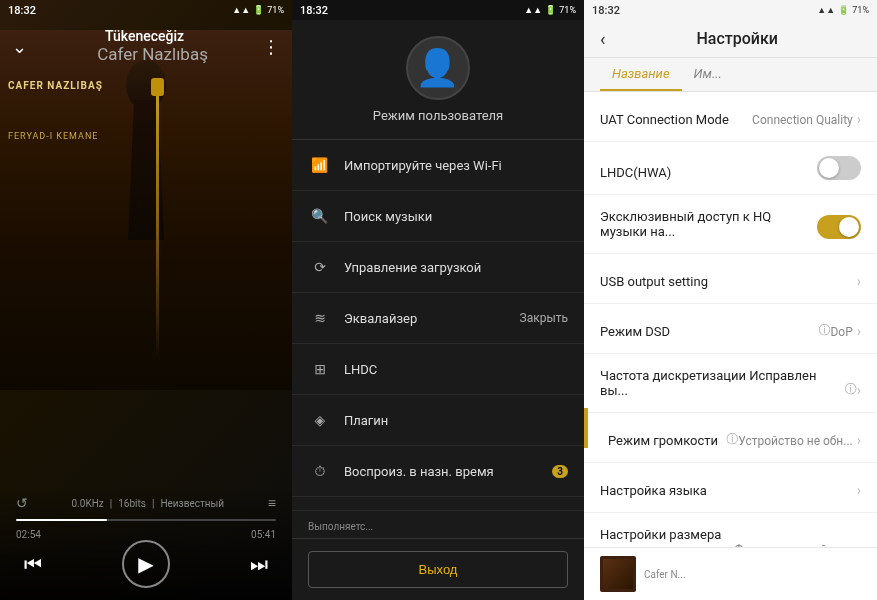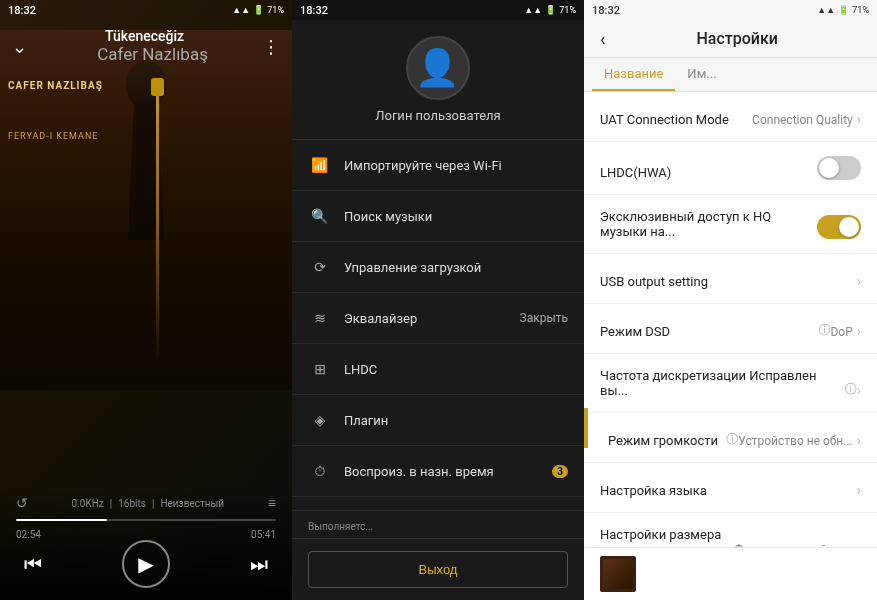--- a/index.html
+++ b/index.html
@@ -366,21 +366,22 @@
       text-align: center;
       font-size: 16px;
       font-weight: 500;
       color: #222;
     }
 
     .settings-tabs {
       display: flex;
       background: #f5f5f5;
       border-bottom: 1px solid #e0e0e0;
-      padding: 0 8px;
+      padding: 0 16px;
+      font-style: italic;
     }
 
     .settings-tab {
       padding: 8px 12px;
       font-size: 13px;
       color: #888;
       border-bottom: 2px solid transparent;
       cursor: pointer;
     }
 
@@ -597,21 +598,21 @@
       <span class="status-icon-text">▲▲</span>
       <span class="status-icon-text">🔋</span>
       <span class="status-icon-text">71%</span>
     </div>
   </div>
 
   <div class="menu-user-section">
     <div class="user-avatar">
       <span class="user-avatar-icon">👤</span>
     </div>
-    <span class="user-login-text">Логин пользователя</span>
+    <span class="user-login-text">Режим пользователя</span>
   </div>
 
   <div class="menu-items">
 
     <div class="menu-item">
       <div class="menu-item-icon">📶</div>
       <span class="menu-item-text">Импортируйте через Wi-Fi</span>
     </div>
 
     <div class="menu-item">
@@ -742,15 +743,16 @@
       <span class="settings-chevron">›</span>
     </div>
 
   </div>
 
   <div class="mini-album">
     <div class="mini-album-art">
       <div class="mini-album-art-inner"></div>
     </div>
     <div class="mini-track-info">
+      <div class="mini-artist-name">Cafer N...</div>
     </div>
   </div>
 </div>
 
 </body></html>

